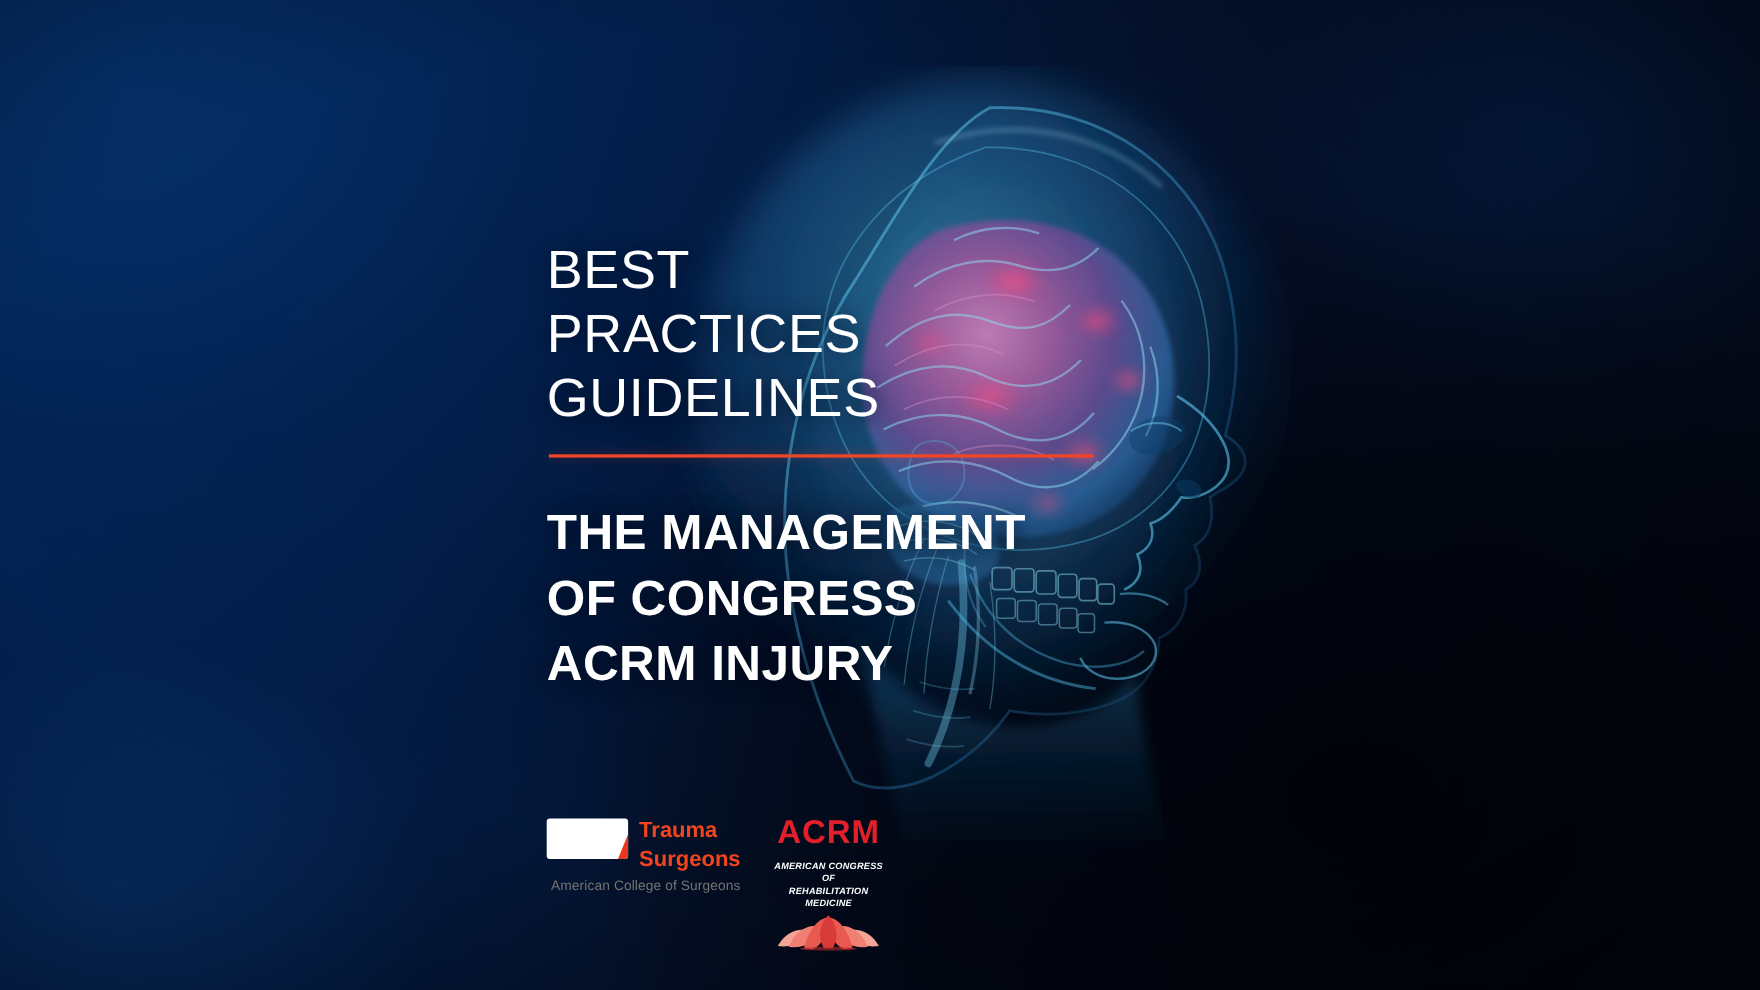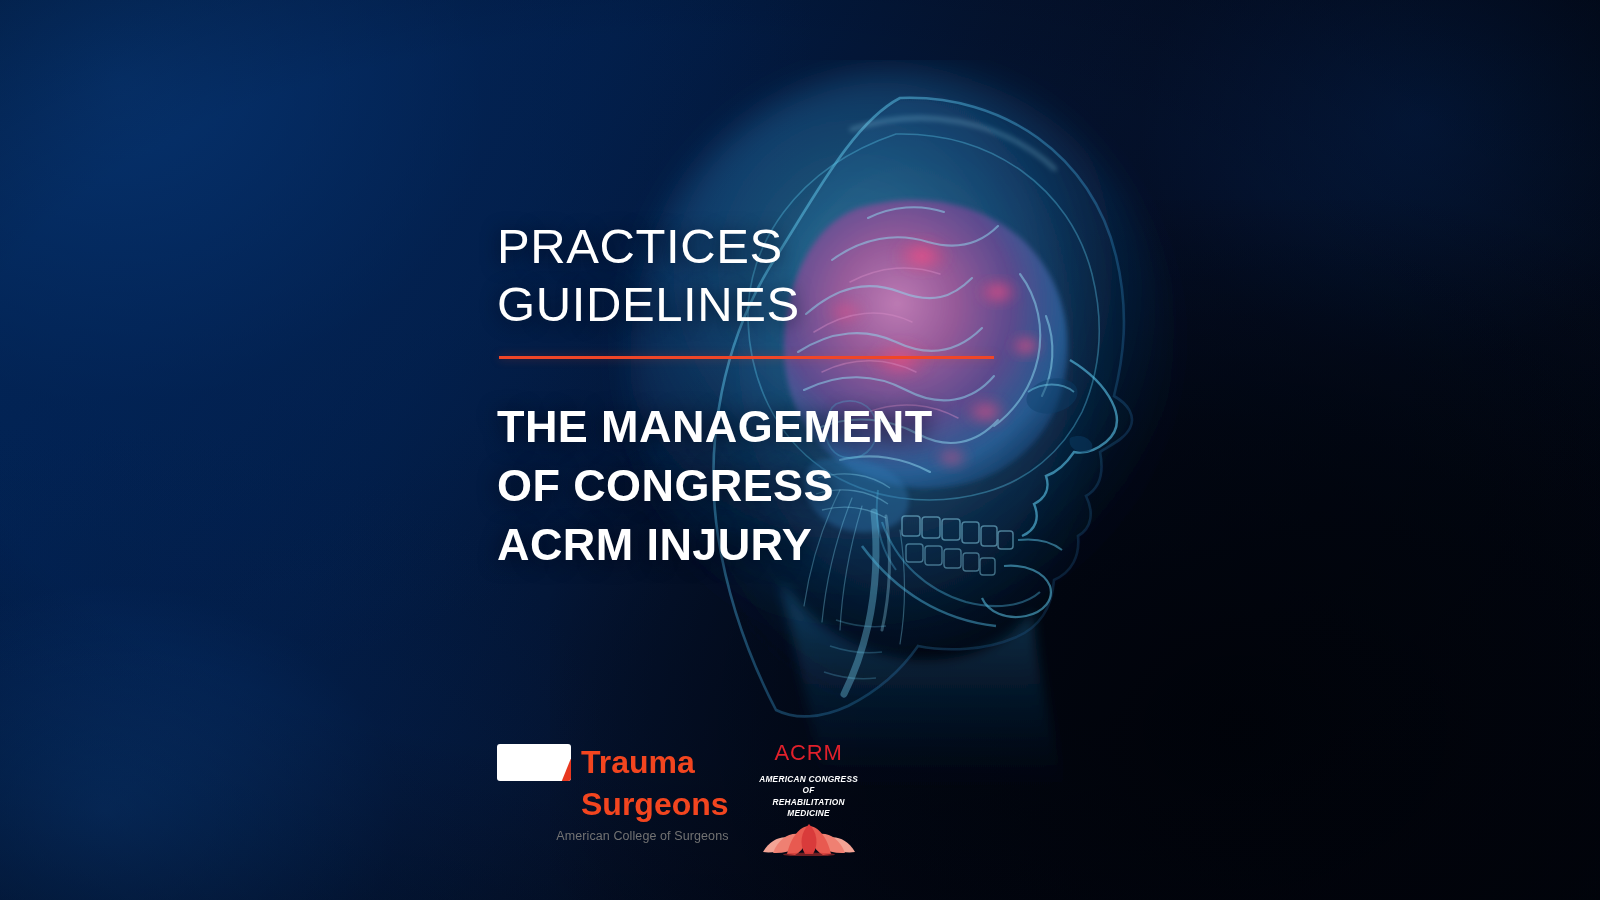--- a/index.html
+++ b/index.html
@@ -143,21 +143,21 @@
     width:9px; height:58px;
     background:#e8381f;
     transform:rotate(22deg);
     transform-origin:center;
   }
   .acs-words{
     margin-left:10px;
   }
   .acs-words .tp-line{
     color:#f2451f;
-    font-size:32px;
+    font-size:20px;
     font-weight:700;
     line-height:1.30;
     letter-spacing:0px;
     display:block;
   }
   .acs-sub{
     margin-top:4px;
     color:#737373;
     font-size:12.5px;
     font-weight:400;
@@ -166,22 +166,22 @@
   }
 
   
   .acrm-lockup{
     width:108px;
     text-align:center;
     padding-top:4px;
   }
   .acrm-word{
     color:#e1202b;
-    font-size:22px;
-    font-weight:400;
+    font-size:30px;
+    font-weight:700;
     letter-spacing:.8px;
     line-height:1;
   }
   .acrm-sub{
     margin-top:10px;
     color:#ffffff;
     font-size:8.3px;
     font-weight:600;
     letter-spacing:.25px;
     line-height:1.36;
@@ -377,20 +377,21 @@
 
       <path d="M250 70 C320 46 400 58 456 110" fill="none" stroke="#a8e8fb" stroke-width="4" opacity=".28" filter="url(#blurS)"></path>
     </svg>
   </div>
 
   <div class="bg-vignette"></div>
 
   <div class="copy">
 
     <div class="kicker">
+      <span>BEST</span>
       <span>PRACTICES</span>
       <span>GUIDELINES</span>
     </div>
 
     <div class="rule"></div>
 
     <div class="headline">
       <span>THE MANAGEMENT</span>
       <span>OF CONGRESS</span>
       <span>ACRM INJURY</span>

